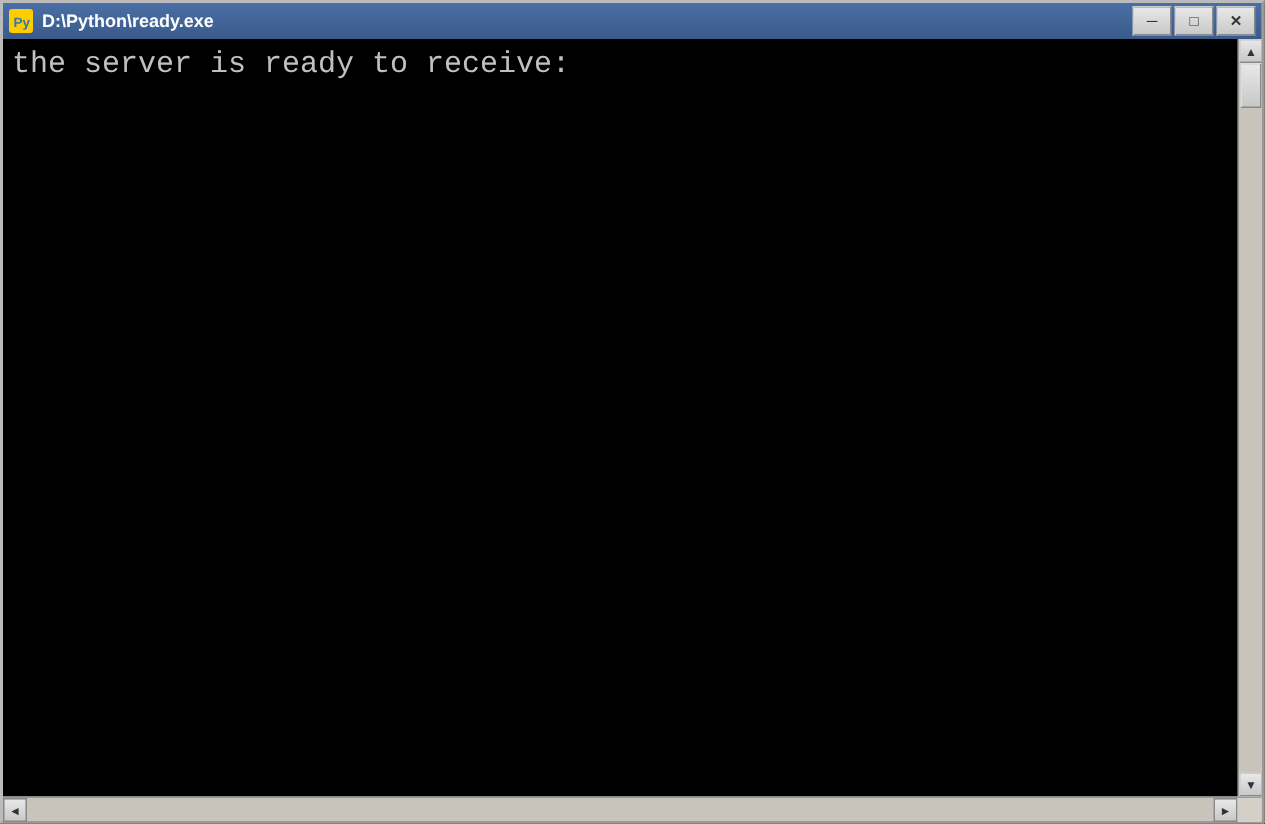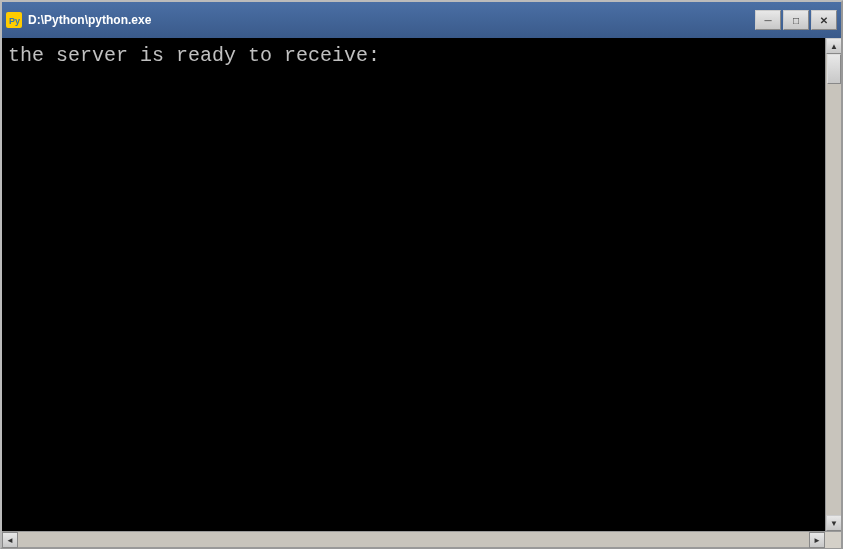--- a/index.html
+++ b/index.html
@@ -21,21 +21,21 @@
       height: 549px;
       border: 2px solid #999;
       border-top: 2px solid #bbb;
       border-left: 2px solid #bbb;
       background: #d4d0c8;
       display: flex;
       flex-direction: column;
     }
 
     .title-bar {
-      height: 36px;
+      height: 24px;
       background: linear-gradient(to bottom, #4a6fa5 0%, #3a5a8a 100%);
       display: flex;
       align-items: center;
       justify-content: space-between;
       padding: 0 4px;
       flex-shrink: 0;
     }
 
     .title-bar-left {
       display: flex;
@@ -185,21 +185,21 @@
 
 <div class="window">
 
   <div class="title-bar">
     <div class="title-bar-left">
 
       <svg class="python-icon" viewBox="0 0 16 16" xmlns="http://www.w3.org/2000/svg">
         <rect width="16" height="16" fill="#ffcc00" rx="2"></rect>
         <text x="3" y="12" font-size="9" fill="#3776ab" font-family="Arial" font-weight="bold">Py</text>
       </svg>
-      <span class="title-bar-text">D:\Python\python.exe</span>
+      <span class="title-bar-text">D:\Python\ready.exe</span>
     </div>
     <div class="title-bar-buttons">
       <div class="title-btn minimize">
         <span>─</span>
       </div>
       <div class="title-btn maximize">
         <span>□</span>
       </div>
       <div class="title-btn close">
         <span>✕</span>

